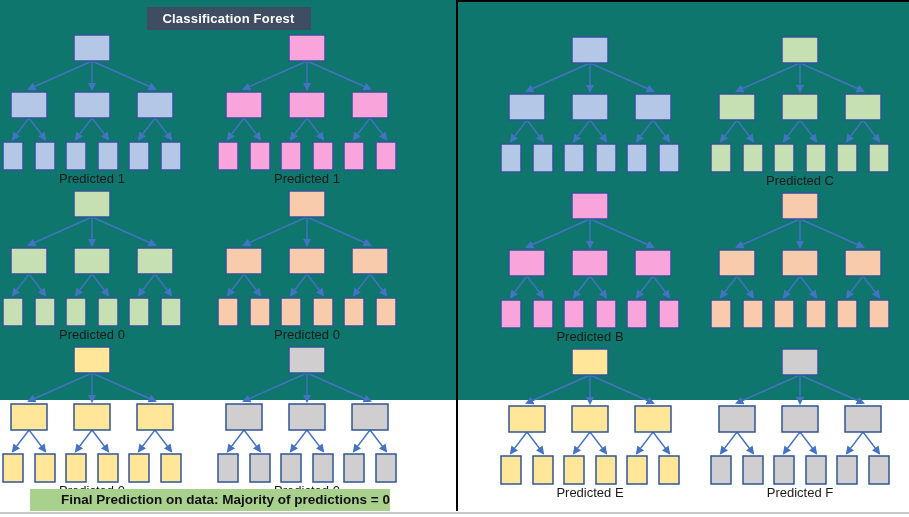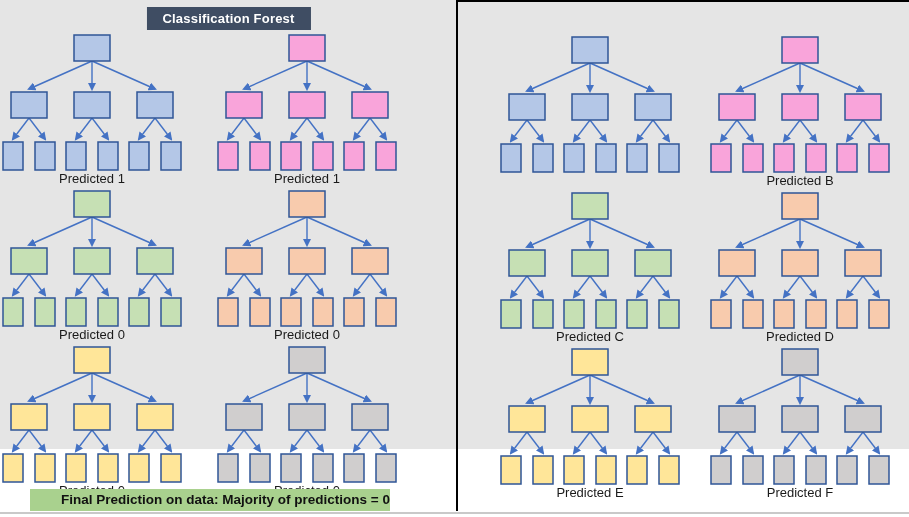--- a/index.html
+++ b/index.html
@@ -1,18 +1,18 @@
 <!DOCTYPE html>
 <html><head>
 <meta charset="utf-8">
 <style>
   * { margin:0; padding:0; box-sizing:border-box; }
   html,body { width:909px; height:517px; background:#ffffff; overflow:hidden;
               font-family:"Liberation Sans", sans-serif; }
-  .canvas { position:relative; width:909px; height:449px; background:#e5e5e5; }
+  .canvas { position:relative; width:909px; height:400px; background:#0f766e; }
 
   .panel { position:absolute; top:0; height:517px; }
   .panel-left  { left:0;   width:457px; }
   .panel-right { left:457px; width:452px; border-top:2px solid #000; }
 
   .divider { position:absolute; left:456px; top:0; width:2px; height:511px; background:#000; }
   .bottom-edge { position:absolute; left:0; top:512px; width:909px; height:2px; background:#c9c9c9; }
 
   .header-badge { position:absolute; top:7px; left:50%; transform:translateX(-50%);
                   background:#3f4d63; color:#fff; font-weight:bold; font-size:13px;
@@ -247,20 +247,49 @@
             <rect x="33" y="108" width="20" height="28" fill="#b4c7e7" stroke="#2f5597" stroke-width="1.5"></rect>
             <rect x="64" y="108" width="20" height="28" fill="#b4c7e7" stroke="#2f5597" stroke-width="1.5"></rect>
             <rect x="96" y="108" width="20" height="28" fill="#b4c7e7" stroke="#2f5597" stroke-width="1.5"></rect>
             <rect x="127" y="108" width="20" height="28" fill="#b4c7e7" stroke="#2f5597" stroke-width="1.5"></rect>
             <rect x="159" y="108" width="20" height="28" fill="#b4c7e7" stroke="#2f5597" stroke-width="1.5"></rect>
           </svg>
         </div>
         <div class="tree">
           <svg viewBox="0 0 180 140" width="180" height="140">
             <defs>
+              <marker id="arw-1-2" viewBox="0 0 8 8" refX="6" refY="4" markerWidth="6" markerHeight="6" orient="auto-start-reverse">
+                <path d="M0,0 L8,4 L0,8 z" fill="#4472c4"></path>
+              </marker>
+            </defs>
+            <line x1="90" y1="27" x2="27" y2="55" stroke="#4472c4" stroke-width="1.4" marker-end="url(#arw-1-2)"></line>
+            <line x1="90" y1="27" x2="90" y2="55" stroke="#4472c4" stroke-width="1.4" marker-end="url(#arw-1-2)"></line>
+            <line x1="90" y1="27" x2="153" y2="55" stroke="#4472c4" stroke-width="1.4" marker-end="url(#arw-1-2)"></line>
+            <line x1="27" y1="84" x2="11" y2="105" stroke="#4472c4" stroke-width="1.4" marker-end="url(#arw-1-2)"></line>
+            <line x1="27" y1="84" x2="43" y2="105" stroke="#4472c4" stroke-width="1.4" marker-end="url(#arw-1-2)"></line>
+            <line x1="90" y1="84" x2="74" y2="105" stroke="#4472c4" stroke-width="1.4" marker-end="url(#arw-1-2)"></line>
+            <line x1="90" y1="84" x2="106" y2="105" stroke="#4472c4" stroke-width="1.4" marker-end="url(#arw-1-2)"></line>
+            <line x1="153" y1="84" x2="137" y2="105" stroke="#4472c4" stroke-width="1.4" marker-end="url(#arw-1-2)"></line>
+            <line x1="153" y1="84" x2="169" y2="105" stroke="#4472c4" stroke-width="1.4" marker-end="url(#arw-1-2)"></line>
+            <rect x="72" y="1" width="36" height="26" fill="#c6e0b4" stroke="#2f5597" stroke-width="1.5"></rect>
+            <rect x="9" y="58" width="36" height="26" fill="#c6e0b4" stroke="#2f5597" stroke-width="1.5"></rect>
+            <rect x="72" y="58" width="36" height="26" fill="#c6e0b4" stroke="#2f5597" stroke-width="1.5"></rect>
+            <rect x="135" y="58" width="36" height="26" fill="#c6e0b4" stroke="#2f5597" stroke-width="1.5"></rect>
+            <rect x="1" y="108" width="20" height="28" fill="#c6e0b4" stroke="#2f5597" stroke-width="1.5"></rect>
+            <rect x="33" y="108" width="20" height="28" fill="#c6e0b4" stroke="#2f5597" stroke-width="1.5"></rect>
+            <rect x="64" y="108" width="20" height="28" fill="#c6e0b4" stroke="#2f5597" stroke-width="1.5"></rect>
+            <rect x="96" y="108" width="20" height="28" fill="#c6e0b4" stroke="#2f5597" stroke-width="1.5"></rect>
+            <rect x="127" y="108" width="20" height="28" fill="#c6e0b4" stroke="#2f5597" stroke-width="1.5"></rect>
+            <rect x="159" y="108" width="20" height="28" fill="#c6e0b4" stroke="#2f5597" stroke-width="1.5"></rect>
+          </svg>
+          <div class="tree-label">Predicted C</div>
+        </div>
+        <div class="tree">
+          <svg viewBox="0 0 180 140" width="180" height="140">
+            <defs>
               <marker id="arw-1-1" viewBox="0 0 8 8" refX="6" refY="4" markerWidth="6" markerHeight="6" orient="auto-start-reverse">
                 <path d="M0,0 L8,4 L0,8 z" fill="#4472c4"></path>
               </marker>
             </defs>
             <line x1="90" y1="27" x2="27" y2="55" stroke="#4472c4" stroke-width="1.4" marker-end="url(#arw-1-1)"></line>
             <line x1="90" y1="27" x2="90" y2="55" stroke="#4472c4" stroke-width="1.4" marker-end="url(#arw-1-1)"></line>
             <line x1="90" y1="27" x2="153" y2="55" stroke="#4472c4" stroke-width="1.4" marker-end="url(#arw-1-1)"></line>
             <line x1="27" y1="84" x2="11" y2="105" stroke="#4472c4" stroke-width="1.4" marker-end="url(#arw-1-1)"></line>
             <line x1="27" y1="84" x2="43" y2="105" stroke="#4472c4" stroke-width="1.4" marker-end="url(#arw-1-1)"></line>
             <line x1="90" y1="84" x2="74" y2="105" stroke="#4472c4" stroke-width="1.4" marker-end="url(#arw-1-1)"></line>
@@ -276,49 +305,20 @@
             <rect x="64" y="108" width="20" height="28" fill="#f9a4da" stroke="#2f5597" stroke-width="1.5"></rect>
             <rect x="96" y="108" width="20" height="28" fill="#f9a4da" stroke="#2f5597" stroke-width="1.5"></rect>
             <rect x="127" y="108" width="20" height="28" fill="#f9a4da" stroke="#2f5597" stroke-width="1.5"></rect>
             <rect x="159" y="108" width="20" height="28" fill="#f9a4da" stroke="#2f5597" stroke-width="1.5"></rect>
           </svg>
           <div class="tree-label">Predicted B</div>
         </div>
         <div class="tree">
           <svg viewBox="0 0 180 140" width="180" height="140">
             <defs>
-              <marker id="arw-1-2" viewBox="0 0 8 8" refX="6" refY="4" markerWidth="6" markerHeight="6" orient="auto-start-reverse">
-                <path d="M0,0 L8,4 L0,8 z" fill="#4472c4"></path>
-              </marker>
-            </defs>
-            <line x1="90" y1="27" x2="27" y2="55" stroke="#4472c4" stroke-width="1.4" marker-end="url(#arw-1-2)"></line>
-            <line x1="90" y1="27" x2="90" y2="55" stroke="#4472c4" stroke-width="1.4" marker-end="url(#arw-1-2)"></line>
-            <line x1="90" y1="27" x2="153" y2="55" stroke="#4472c4" stroke-width="1.4" marker-end="url(#arw-1-2)"></line>
-            <line x1="27" y1="84" x2="11" y2="105" stroke="#4472c4" stroke-width="1.4" marker-end="url(#arw-1-2)"></line>
-            <line x1="27" y1="84" x2="43" y2="105" stroke="#4472c4" stroke-width="1.4" marker-end="url(#arw-1-2)"></line>
-            <line x1="90" y1="84" x2="74" y2="105" stroke="#4472c4" stroke-width="1.4" marker-end="url(#arw-1-2)"></line>
-            <line x1="90" y1="84" x2="106" y2="105" stroke="#4472c4" stroke-width="1.4" marker-end="url(#arw-1-2)"></line>
-            <line x1="153" y1="84" x2="137" y2="105" stroke="#4472c4" stroke-width="1.4" marker-end="url(#arw-1-2)"></line>
-            <line x1="153" y1="84" x2="169" y2="105" stroke="#4472c4" stroke-width="1.4" marker-end="url(#arw-1-2)"></line>
-            <rect x="72" y="1" width="36" height="26" fill="#c6e0b4" stroke="#2f5597" stroke-width="1.5"></rect>
-            <rect x="9" y="58" width="36" height="26" fill="#c6e0b4" stroke="#2f5597" stroke-width="1.5"></rect>
-            <rect x="72" y="58" width="36" height="26" fill="#c6e0b4" stroke="#2f5597" stroke-width="1.5"></rect>
-            <rect x="135" y="58" width="36" height="26" fill="#c6e0b4" stroke="#2f5597" stroke-width="1.5"></rect>
-            <rect x="1" y="108" width="20" height="28" fill="#c6e0b4" stroke="#2f5597" stroke-width="1.5"></rect>
-            <rect x="33" y="108" width="20" height="28" fill="#c6e0b4" stroke="#2f5597" stroke-width="1.5"></rect>
-            <rect x="64" y="108" width="20" height="28" fill="#c6e0b4" stroke="#2f5597" stroke-width="1.5"></rect>
-            <rect x="96" y="108" width="20" height="28" fill="#c6e0b4" stroke="#2f5597" stroke-width="1.5"></rect>
-            <rect x="127" y="108" width="20" height="28" fill="#c6e0b4" stroke="#2f5597" stroke-width="1.5"></rect>
-            <rect x="159" y="108" width="20" height="28" fill="#c6e0b4" stroke="#2f5597" stroke-width="1.5"></rect>
-          </svg>
-          <div class="tree-label">Predicted C</div>
-        </div>
-        <div class="tree">
-          <svg viewBox="0 0 180 140" width="180" height="140">
-            <defs>
               <marker id="arw-1-3" viewBox="0 0 8 8" refX="6" refY="4" markerWidth="6" markerHeight="6" orient="auto-start-reverse">
                 <path d="M0,0 L8,4 L0,8 z" fill="#4472c4"></path>
               </marker>
             </defs>
             <line x1="90" y1="27" x2="27" y2="55" stroke="#4472c4" stroke-width="1.4" marker-end="url(#arw-1-3)"></line>
             <line x1="90" y1="27" x2="90" y2="55" stroke="#4472c4" stroke-width="1.4" marker-end="url(#arw-1-3)"></line>
             <line x1="90" y1="27" x2="153" y2="55" stroke="#4472c4" stroke-width="1.4" marker-end="url(#arw-1-3)"></line>
             <line x1="27" y1="84" x2="11" y2="105" stroke="#4472c4" stroke-width="1.4" marker-end="url(#arw-1-3)"></line>
             <line x1="27" y1="84" x2="43" y2="105" stroke="#4472c4" stroke-width="1.4" marker-end="url(#arw-1-3)"></line>
             <line x1="90" y1="84" x2="74" y2="105" stroke="#4472c4" stroke-width="1.4" marker-end="url(#arw-1-3)"></line>
@@ -329,21 +329,20 @@
             <rect x="9" y="58" width="36" height="26" fill="#f8cbad" stroke="#2f5597" stroke-width="1.5"></rect>
             <rect x="72" y="58" width="36" height="26" fill="#f8cbad" stroke="#2f5597" stroke-width="1.5"></rect>
             <rect x="135" y="58" width="36" height="26" fill="#f8cbad" stroke="#2f5597" stroke-width="1.5"></rect>
             <rect x="1" y="108" width="20" height="28" fill="#f8cbad" stroke="#2f5597" stroke-width="1.5"></rect>
             <rect x="33" y="108" width="20" height="28" fill="#f8cbad" stroke="#2f5597" stroke-width="1.5"></rect>
             <rect x="64" y="108" width="20" height="28" fill="#f8cbad" stroke="#2f5597" stroke-width="1.5"></rect>
             <rect x="96" y="108" width="20" height="28" fill="#f8cbad" stroke="#2f5597" stroke-width="1.5"></rect>
             <rect x="127" y="108" width="20" height="28" fill="#f8cbad" stroke="#2f5597" stroke-width="1.5"></rect>
             <rect x="159" y="108" width="20" height="28" fill="#f8cbad" stroke="#2f5597" stroke-width="1.5"></rect>
           </svg>
-          <div class="tree-label">Predicted D</div>
         </div>
         <div class="tree">
           <svg viewBox="0 0 180 140" width="180" height="140">
             <defs>
               <marker id="arw-1-4" viewBox="0 0 8 8" refX="6" refY="4" markerWidth="6" markerHeight="6" orient="auto-start-reverse">
                 <path d="M0,0 L8,4 L0,8 z" fill="#4472c4"></path>
               </marker>
             </defs>
             <line x1="90" y1="27" x2="27" y2="55" stroke="#4472c4" stroke-width="1.4" marker-end="url(#arw-1-4)"></line>
             <line x1="90" y1="27" x2="90" y2="55" stroke="#4472c4" stroke-width="1.4" marker-end="url(#arw-1-4)"></line>

